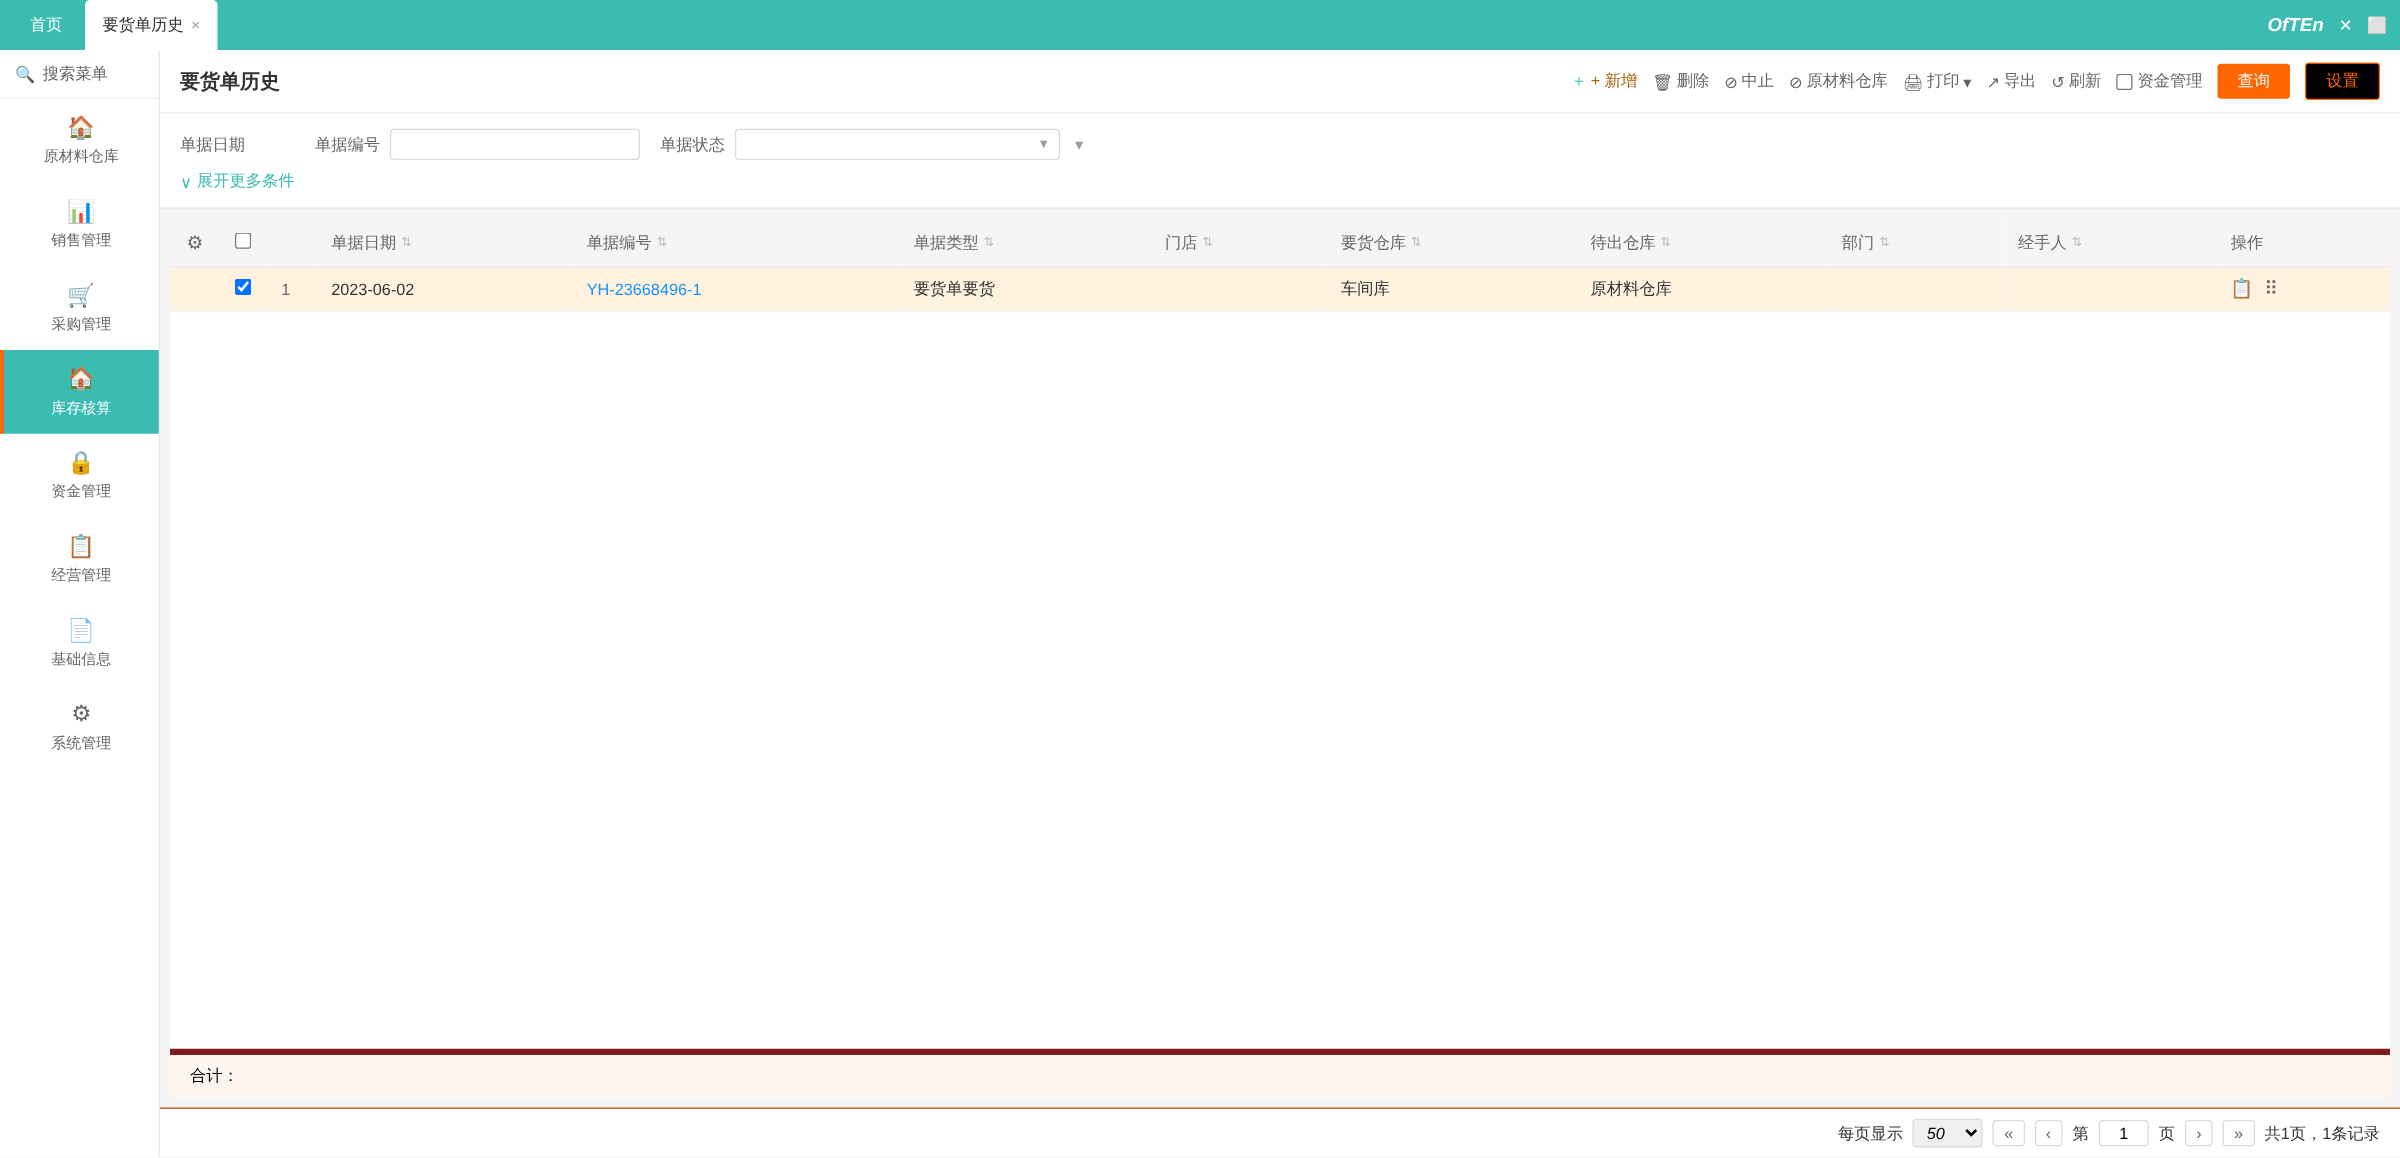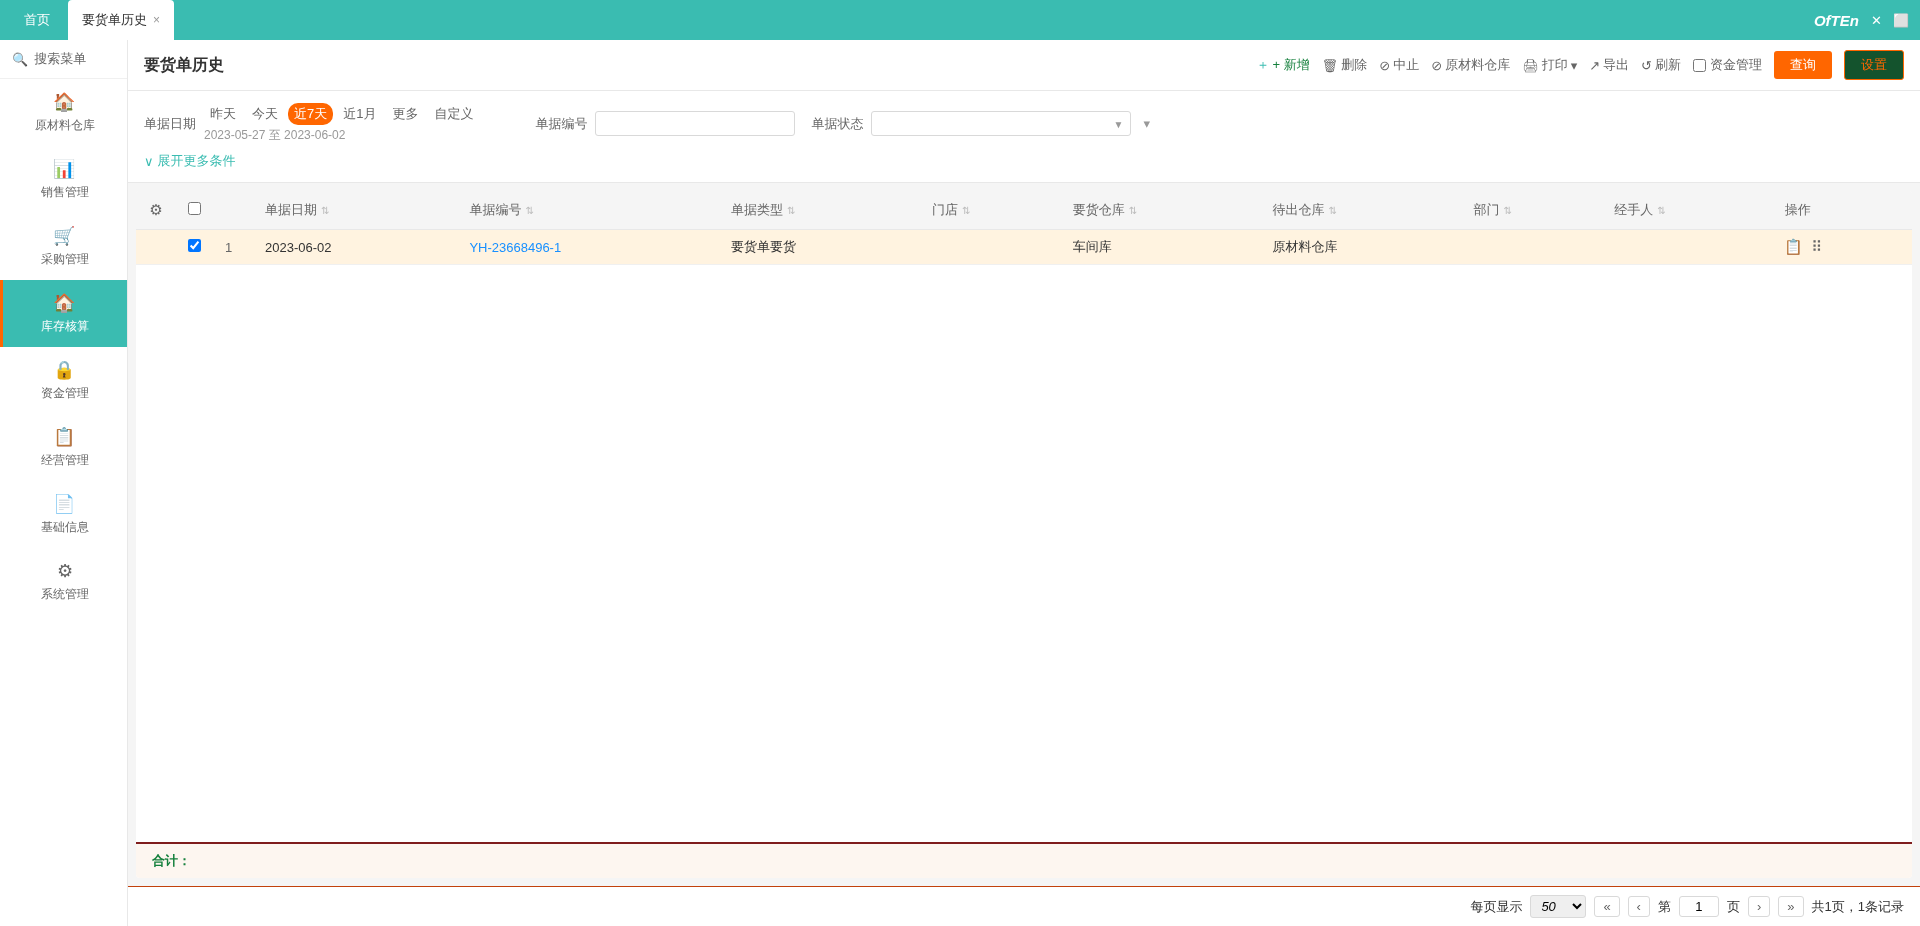--- a/index.html
+++ b/index.html
@@ -27,21 +27,21 @@
 
     
     .main { flex: 1; display: flex; flex-direction: column; overflow: hidden; background: #f5f5f5; }
 
     
     .page-header { background: #fff; padding: 10px 16px; display: flex; align-items: center; justify-content: space-between; border-bottom: 1px solid #e8e8e8; flex-shrink: 0; }
     .page-title { font-size: 16px; font-weight: bold; color: #333; }
     .header-actions { display: flex; align-items: center; gap: 12px; }
     .header-btn { display: flex; align-items: center; gap: 3px; font-size: 13px; cursor: pointer; color: #666; }
     .btn-primary { background: #f60; color: #fff; border: none; padding: 5px 16px; border-radius: 3px; cursor: pointer; font-size: 13px; }
-    .btn-secondary { background: #14532d; color: #f60; border: 1px solid #f60; padding: 5px 16px; border-radius: 3px; cursor: pointer; font-size: 13px; }
+    .btn-secondary { background: #000000; color: #f60; border: 1px solid #f60; padding: 5px 16px; border-radius: 3px; cursor: pointer; font-size: 13px; }
     .checkbox-label { display: flex; align-items: center; gap: 4px; font-size: 13px; color: #666; cursor: pointer; }
 
     
     .filter-area { background: #fff; padding: 12px 16px; border-bottom: 1px solid #e8e8e8; flex-shrink: 0; }
     .filter-row { display: flex; align-items: center; gap: 16px; flex-wrap: wrap; }
     .filter-item { display: flex; align-items: center; gap: 8px; font-size: 13px; }
     .filter-label { color: #666; white-space: nowrap; }
     .date-shortcuts { display: flex; gap: 4px; align-items: center; }
     .date-shortcut { font-size: 13px; color: #666; cursor: pointer; padding: 2px 6px; border-radius: 10px; }
     .date-shortcut.active { background: #f60; color: #fff; border-radius: 10px; }
@@ -60,21 +60,21 @@
     th { padding: 10px 12px; text-align: left; color: #666; font-weight: normal; border-bottom: 1px solid #e8e8e8; white-space: nowrap; position: sticky; top: 0; background: #f5f5f5; z-index: 1; }
     td { padding: 8px 12px; border-bottom: 1px solid #f0f0f0; white-space: nowrap; }
     tr.data-row.selected { background: #fff3e0; }
     .th-sort { display: flex; align-items: center; gap: 4px; cursor: pointer; }
     .sort-icon { font-size: 10px; color: #bbb; }
     .link-text { color: #1890ff; cursor: pointer; text-decoration: none; }
     .row-ops { display: flex; gap: 8px; }
     .row-op-btn { color: #666; cursor: pointer; font-size: 15px; }
 
     
-    .table-footer { background: #fdf6f0; padding: 8px 16px; border-top: 2px solid #7f1d1d; font-size: 13px; color: #15803d; flex-shrink: 0; font-weight: bold; }
+    .table-footer { background: #fdf6f0; padding: 8px 16px; border-top: 5px solid #7f1d1d; font-size: 13px; color: #000000; flex-shrink: 0; }
 
     
     .pagination { background: #fff; padding: 8px 16px; display: flex; align-items: center; justify-content: flex-end; gap: 8px; border-top: 1px solid #c2410c; font-size: 13px; flex-shrink: 0; }
     .page-size-select { border: 1px solid #d9d9d9; border-radius: 3px; padding: 2px 6px; font-size: 13px; outline: none; font-style: italic; }
     .page-btn { border: 1px solid #d9d9d9; background: #fff; border-radius: 3px; padding: 2px 8px; cursor: pointer; font-size: 13px; color: #666; }
     .page-input { border: 1px solid #d9d9d9; border-radius: 3px; padding: 2px 6px; width: 40px; text-align: center; font-size: 13px; outline: none; }
 
     
     .th-settings { width: 40px; text-align: center; }
     .settings-icon { cursor: pointer; color: #666; font-size: 15px; }
@@ -142,21 +142,21 @@
     </div>
   </div>
 
   <div class="main">
 
     <div class="page-header">
       <h1 class="page-title">要货单历史</h1>
       <div class="header-actions">
         <span class="header-btn" style="color:#3abcb1;">
           <span>＋</span>
-          <span style="color:#15803d;">+ 新增</span>
+          <span style="color:#a16207;">+ 新增</span>
         </span>
         <span class="header-btn">
           <span>🗑</span>
           <span>删除</span>
         </span>
         <span class="header-btn">
           <span>⊘</span>
           <span>中止</span>
         </span>
         <span class="header-btn">
@@ -183,31 +183,20 @@
         <button class="btn-primary">查询</button>
         <button class="btn-secondary">设置</button>
       </div>
     </div>
 
     <div class="filter-area">
       <div class="filter-row">
 
         <div class="filter-item">
           <span class="filter-label">单据日期</span>
-          <div>
-            <div class="date-shortcuts">
-              <span class="date-shortcut">昨天</span>
-              <span class="date-shortcut">今天</span>
-              <span class="date-shortcut active">近7天</span>
-              <span class="date-shortcut">近1月</span>
-              <span class="date-shortcut">更多</span>
-              <span class="date-shortcut">自定义</span>
-            </div>
-            <div class="date-range-text">2023-05-27 至 2023-06-02</div>
-          </div>
         </div>
 
         <div class="filter-item" style="margin-left:40px;">
           <span class="filter-label">单据编号</span>
           <input class="filter-input" type="text" style="">
         </div>
 
         <div class="filter-item" style="">
           <span class="filter-label">单据状态</span>
           <div class="select-wrapper">

